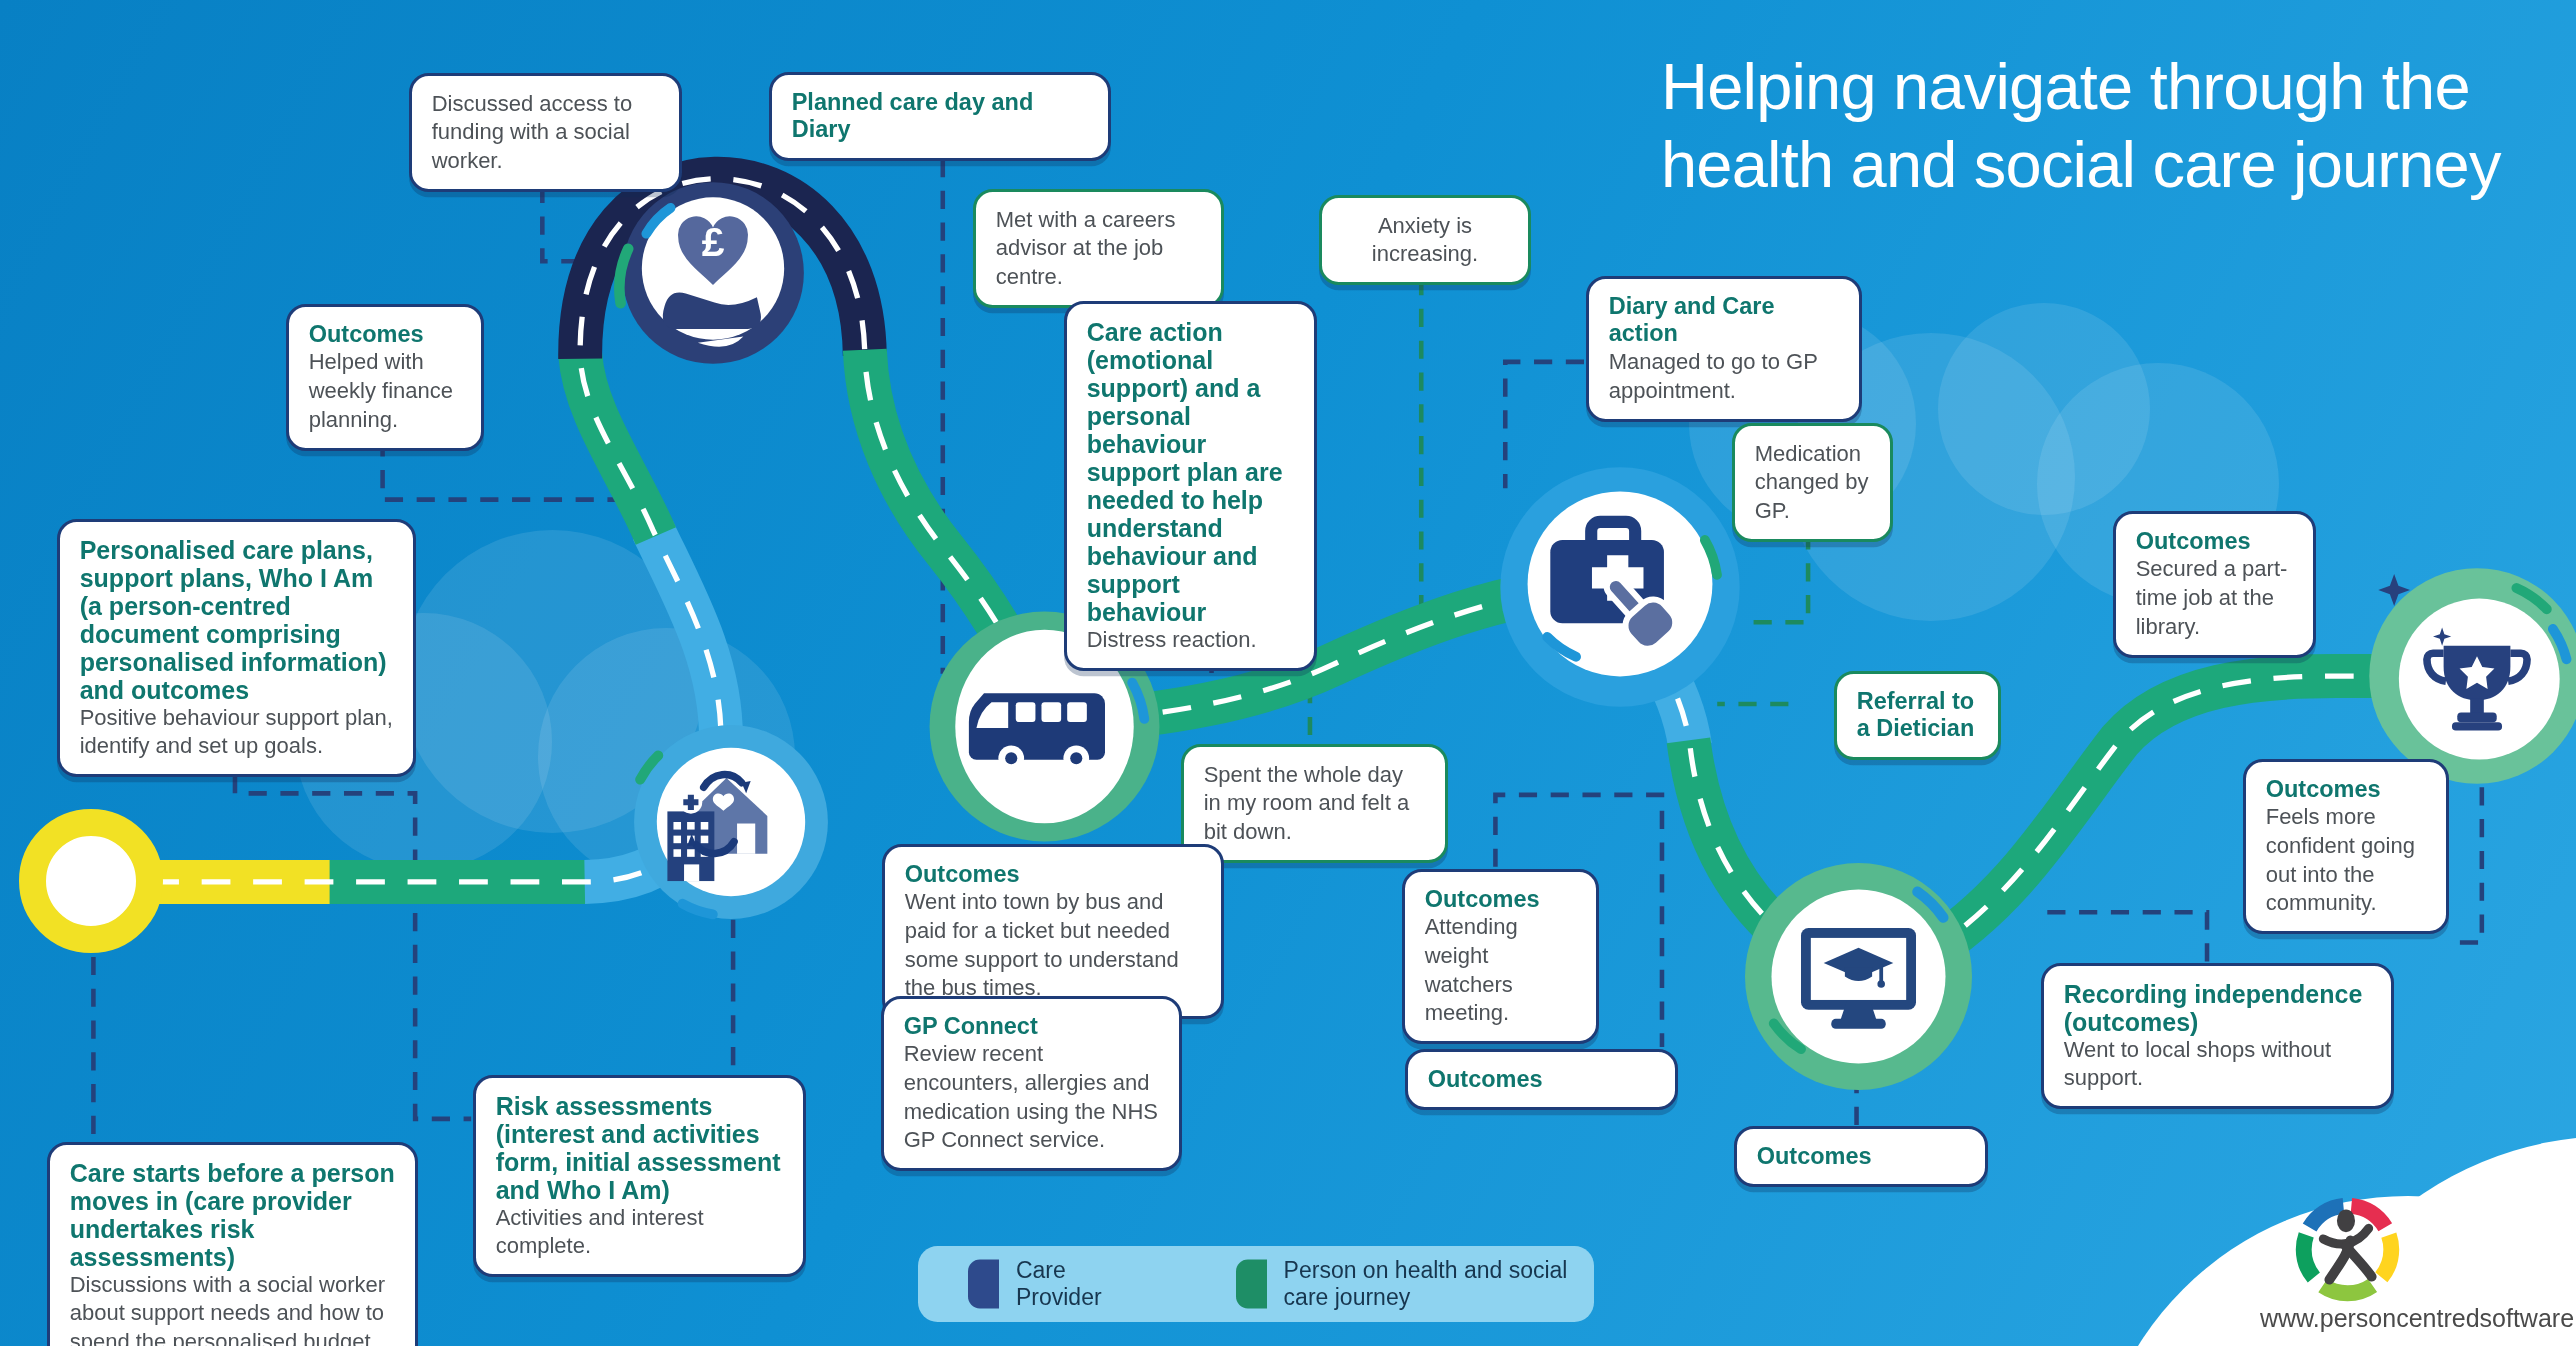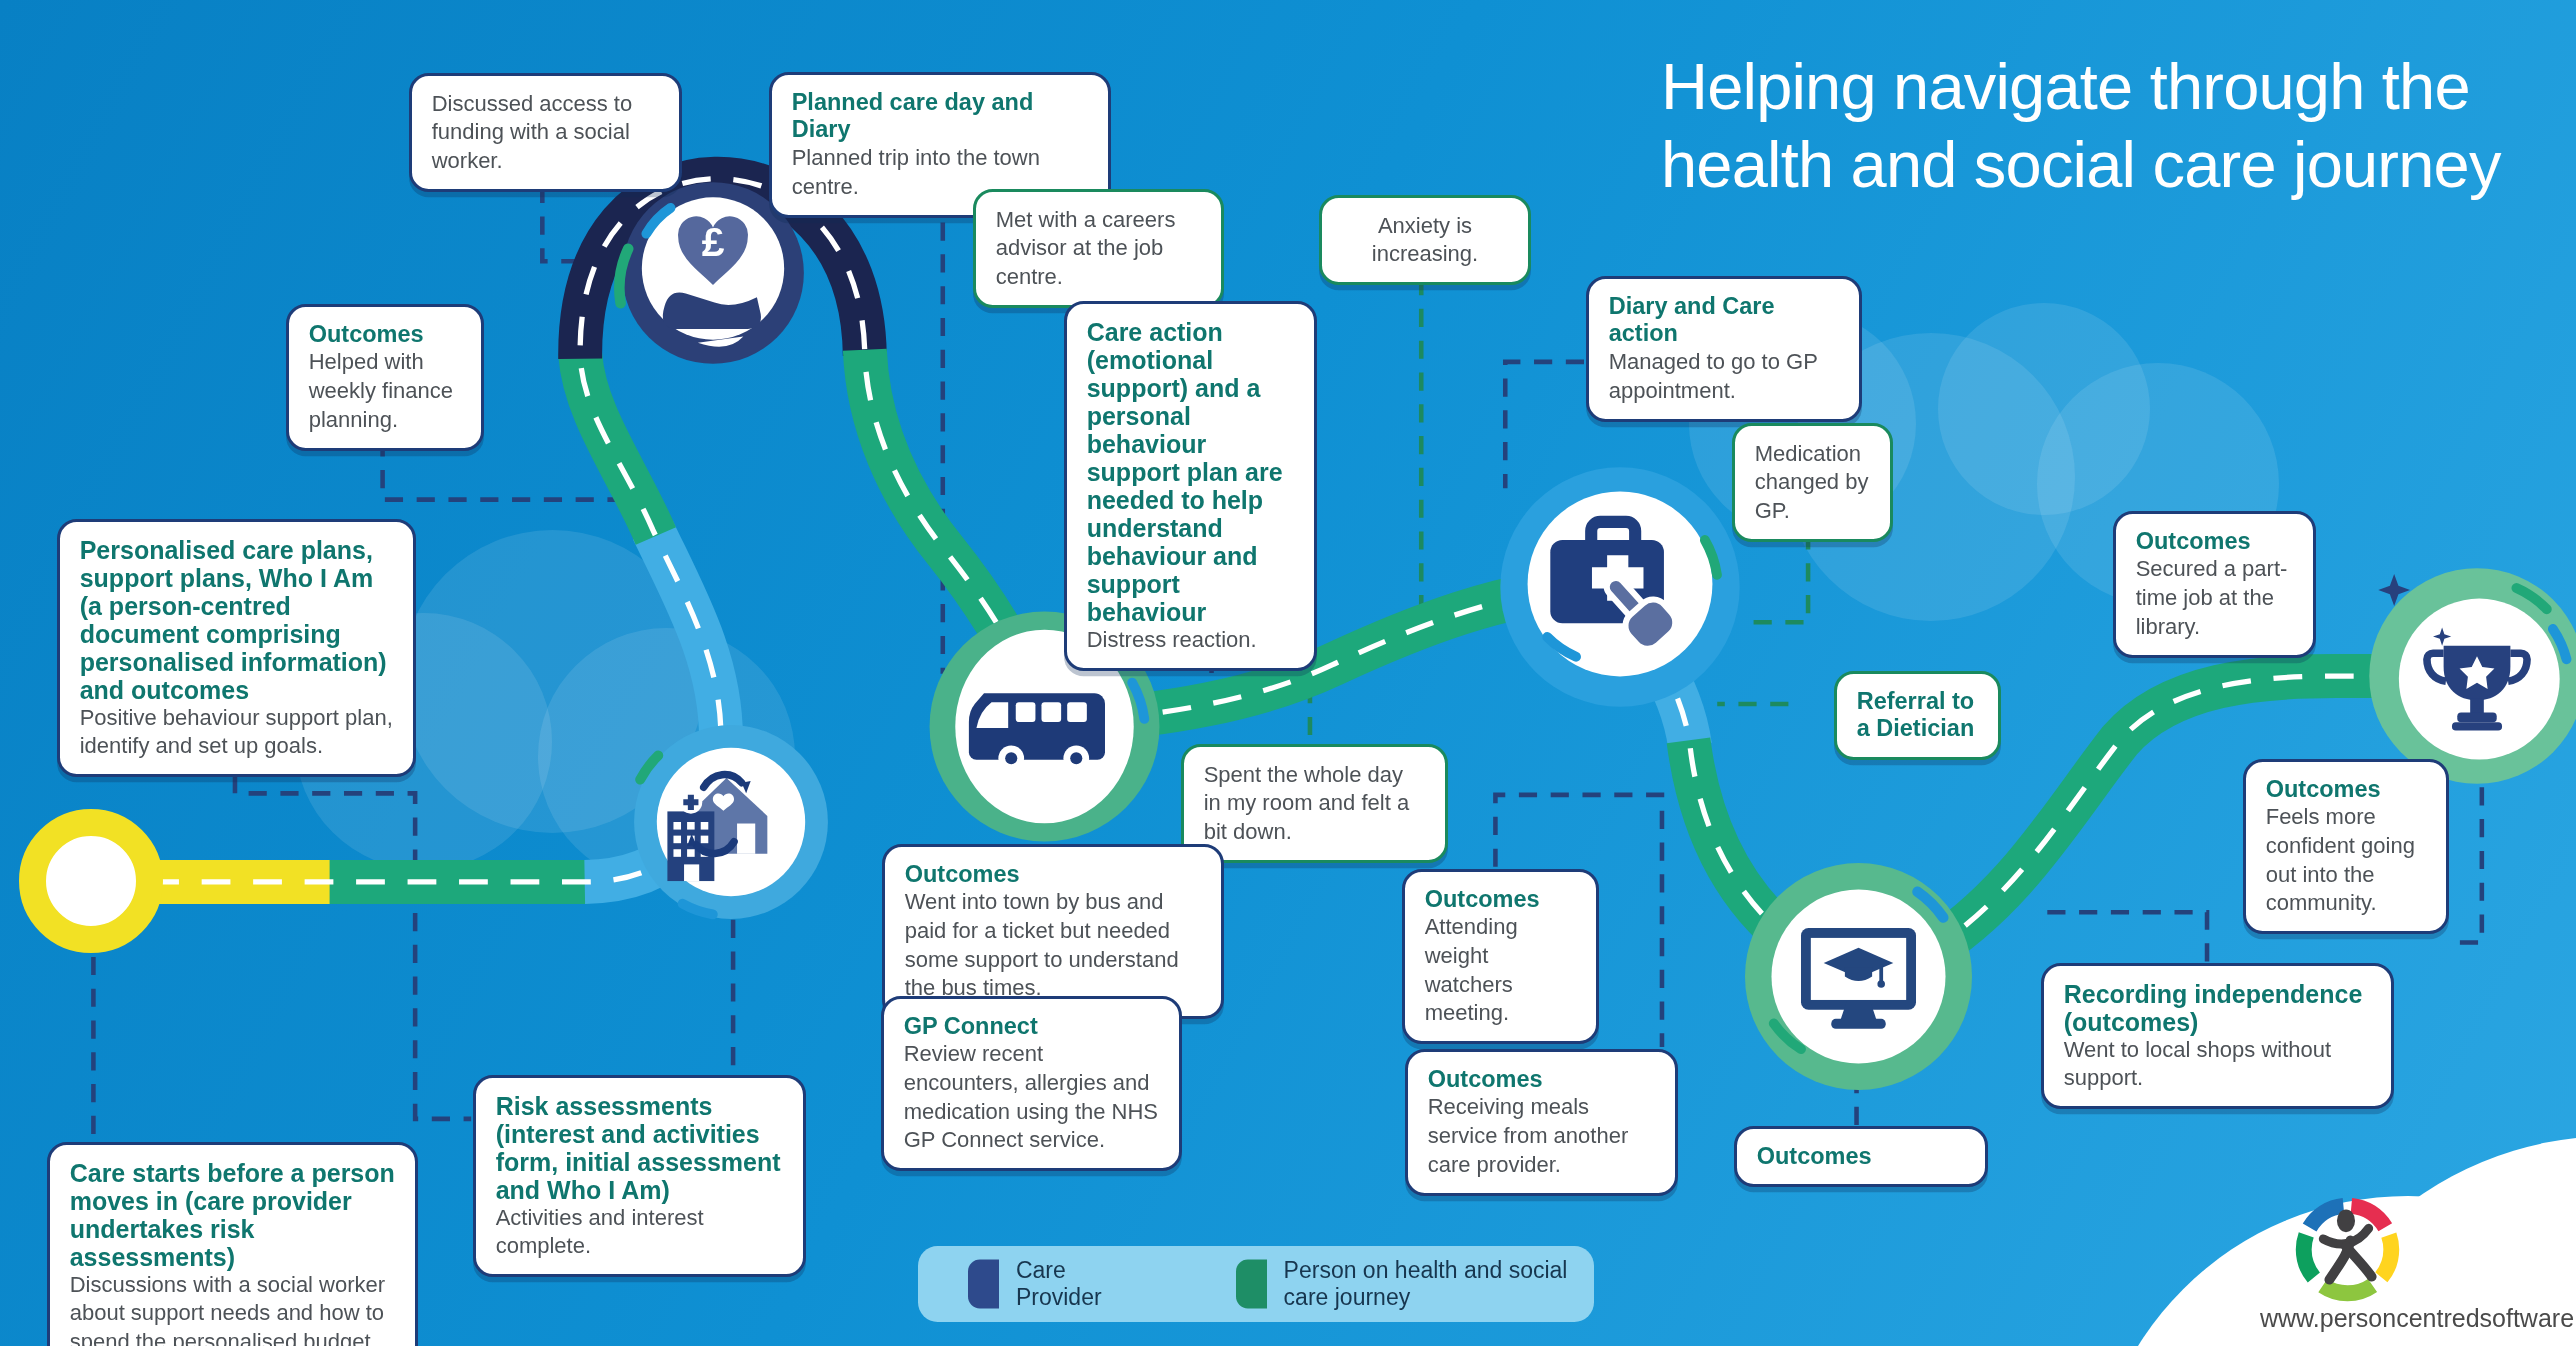--- a/index.html
+++ b/index.html
@@ -210,21 +210,20 @@
     <div>Helping navigate through the</div>
     <div>health and social care journey</div>
   </div>
 
   <div class="box" style="left:409px;top:73px;width:273px;">
     <div class="b">Discussed access to funding with a social worker.</div>
   </div>
 
   <div class="box" style="left:769px;top:72px;width:342px;">
     <div class="t">Planned care day and Diary</div>
-    <div class="b">Planned trip into the town centre.</div>
   </div>
 
   <div class="box green" style="left:973px;top:189px;width:251px;">
     <div class="b">Met with a careers advisor at the job centre.</div>
   </div>
 
   <div class="box green" style="left:1319px;top:195px;width:212px;text-align:center;">
     <div class="b">Anxiety is increasing.</div>
   </div>
 
@@ -290,21 +289,20 @@
     <div class="b">Activities and interest complete.</div>
   </div>
 
   <div class="box" style="left:47px;top:1142px;width:371px;">
     <div class="t big">Care starts before a person moves in (care provider undertakes risk assessments)</div>
     <div class="b">Discussions with a social worker about support needs and how to spend the personalised budget.</div>
   </div>
 
   <div class="box" style="left:1405px;top:1049px;width:273px;">
     <div class="t">Outcomes</div>
-    <div class="b">Receiving meals service from another care provider.</div>
   </div>
 
   <div class="box" style="left:2041px;top:963px;width:353px;">
     <div class="t big">Recording independence (outcomes)</div>
     <div class="b">Went to local shops without support.</div>
   </div>
 
   <div class="box" style="left:1734px;top:1126px;width:254px;">
     <div class="t">Outcomes</div>
   </div>

